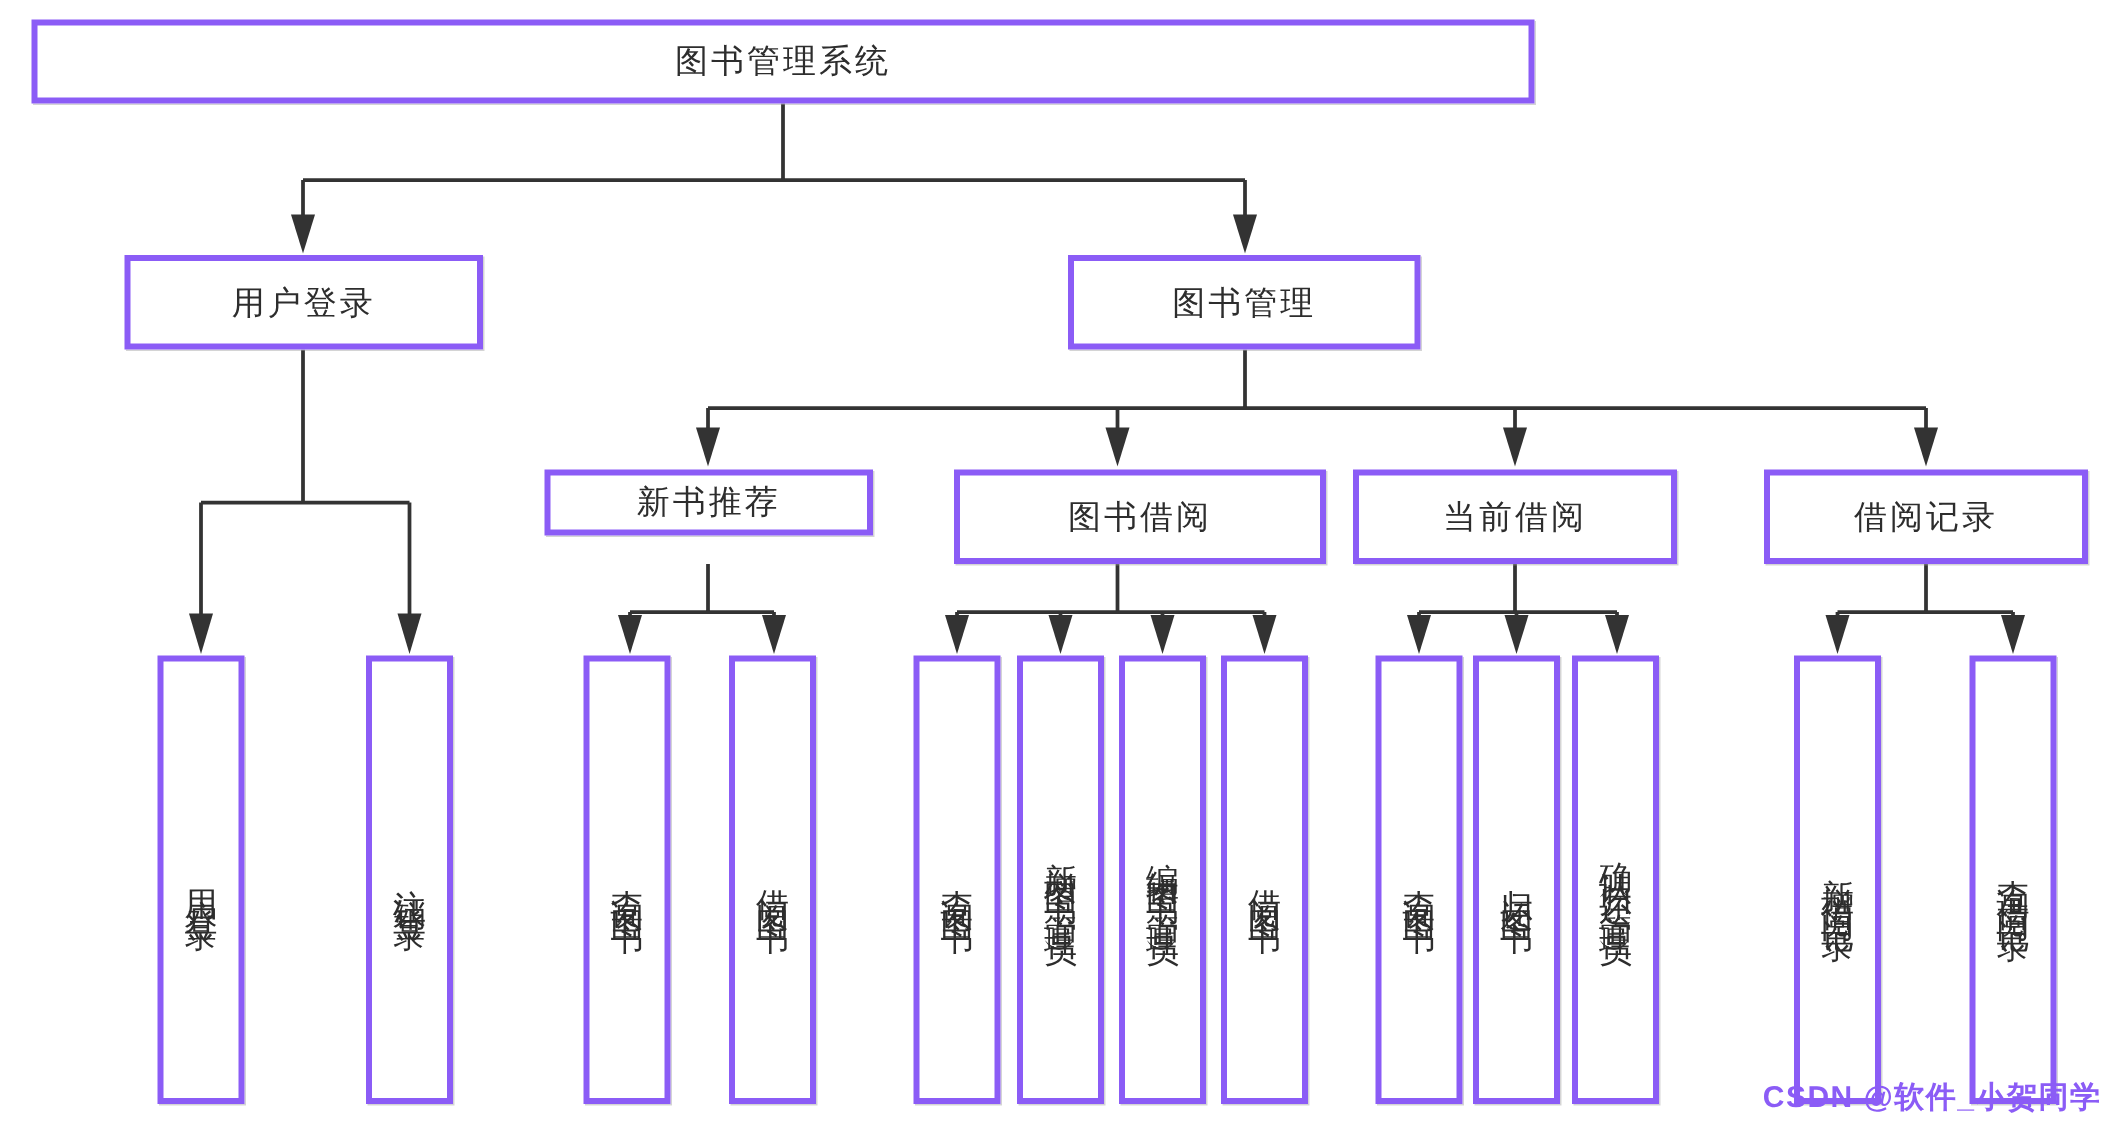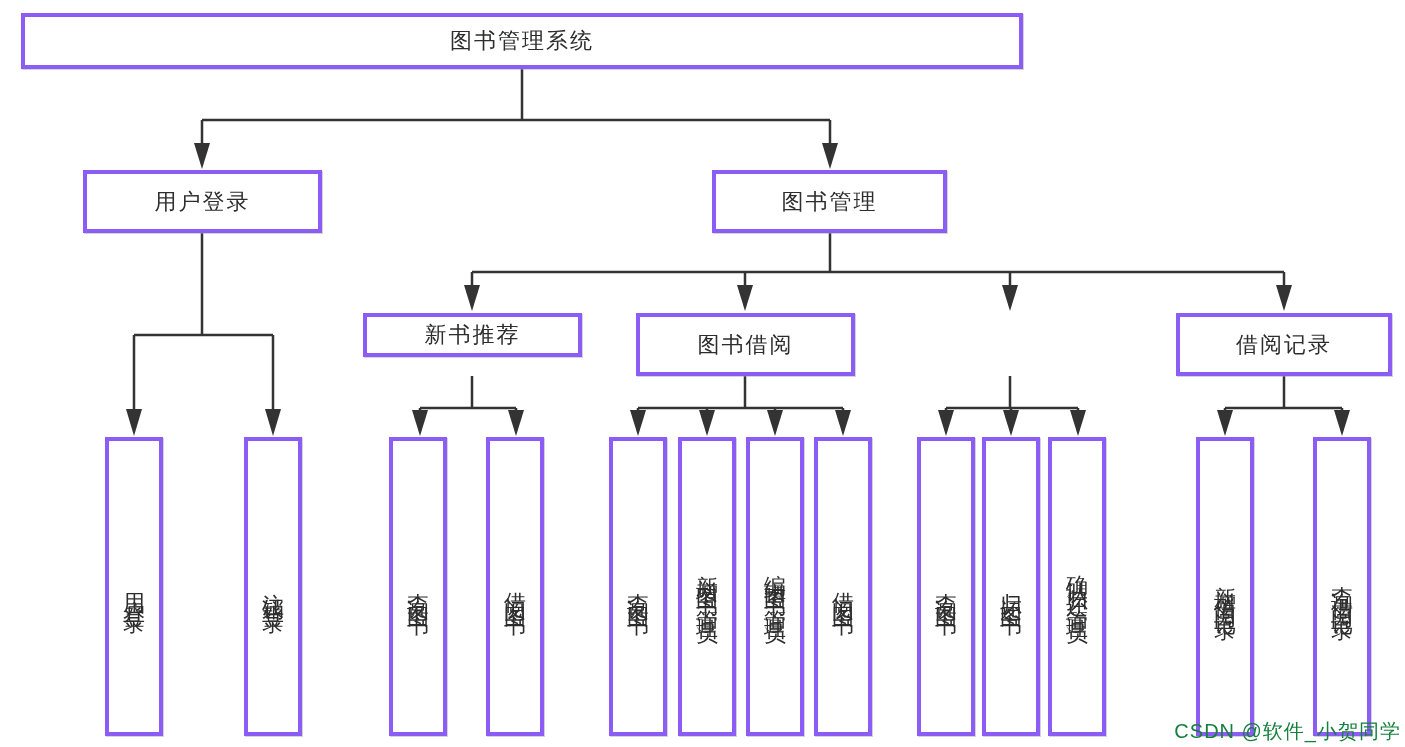--- a/index.html
+++ b/index.html
@@ -30,37 +30,38 @@
     line-height:1;
     padding-top:4px;
   }
   
   .n-root{left:21px;top:13px;width:1002px;height:56px;}
   
   .n-login{left:83px;top:170px;width:239px;height:63px;}
   .n-bookmgmt{left:712px;top:170px;width:235px;height:63px;}
   
   .n-newbook{left:363px;top:313px;width:219px;height:44px;}
-  .n-borrow{left:636px;top:313px;width:219px;height:63px;}
+  .n-borrow{left:636px;top:313px;width:248px;height:63px;}
   .n-current{left:902px;top:313px;width:216px;height:63px;}
   .n-records{left:1176px;top:313px;width:216px;height:63px;text-align:center;}
   
   .leaf{top:437px;width:58px;height:299px;}
   .n-l1a{left:105px;} .n-l1b{left:244px;}
   .n-l2a{left:389px;} .n-l2b{left:486px;}
   .n-l3a{left:609px;} .n-l3b{left:678px;} .n-l3c{left:746px;} .n-l3d{left:814px;}
   .n-l4a{left:917px;} .n-l4b{left:982px;} .n-l4c{left:1048px;}
   .n-l5a{left:1196px;} .n-l5b{left:1313px;}
   #watermark{
     position:absolute;
     right:4px;bottom:2px;
-    color:#15803d;
+    color:#8b5cf6;
     font-size:20px;
     letter-spacing:1px;
     white-space:nowrap;
+    font-weight:bold;
   }
 </style>
 </head>
 <body>
 
 <div id="canvas">
 
   <svg id="connectors" viewBox="0 0 1405 747" xmlns="http://www.w3.org/2000/svg">
     <g stroke="#333333" stroke-width="2.5" fill="none">
 
@@ -108,20 +109,21 @@
     </g>
   </svg>
 
   <div class="box n-root hlabel">图书管理系统</div>
 
   <div class="box n-login hlabel">用户登录</div>
   <div class="box n-bookmgmt hlabel">图书管理</div>
 
   <div class="box n-newbook hlabel">新书推荐</div>
   <div class="box n-borrow hlabel">图书借阅</div>
+  <div class="box n-current hlabel">当前借阅</div>
   <div class="box n-records hlabel">借阅记录</div>
 
   <div class="box leaf vbox n-l1a">用户登录</div>
   <div class="box leaf vbox n-l1b">注销登录</div>
 
   <div class="box leaf vbox n-l2a">查询图书</div>
   <div class="box leaf vbox n-l2b">借阅图书</div>
 
   <div class="box leaf vbox n-l3a">查询图书</div>
   <div class="box leaf vbox n-l3b">新增图书（管理员）</div>

